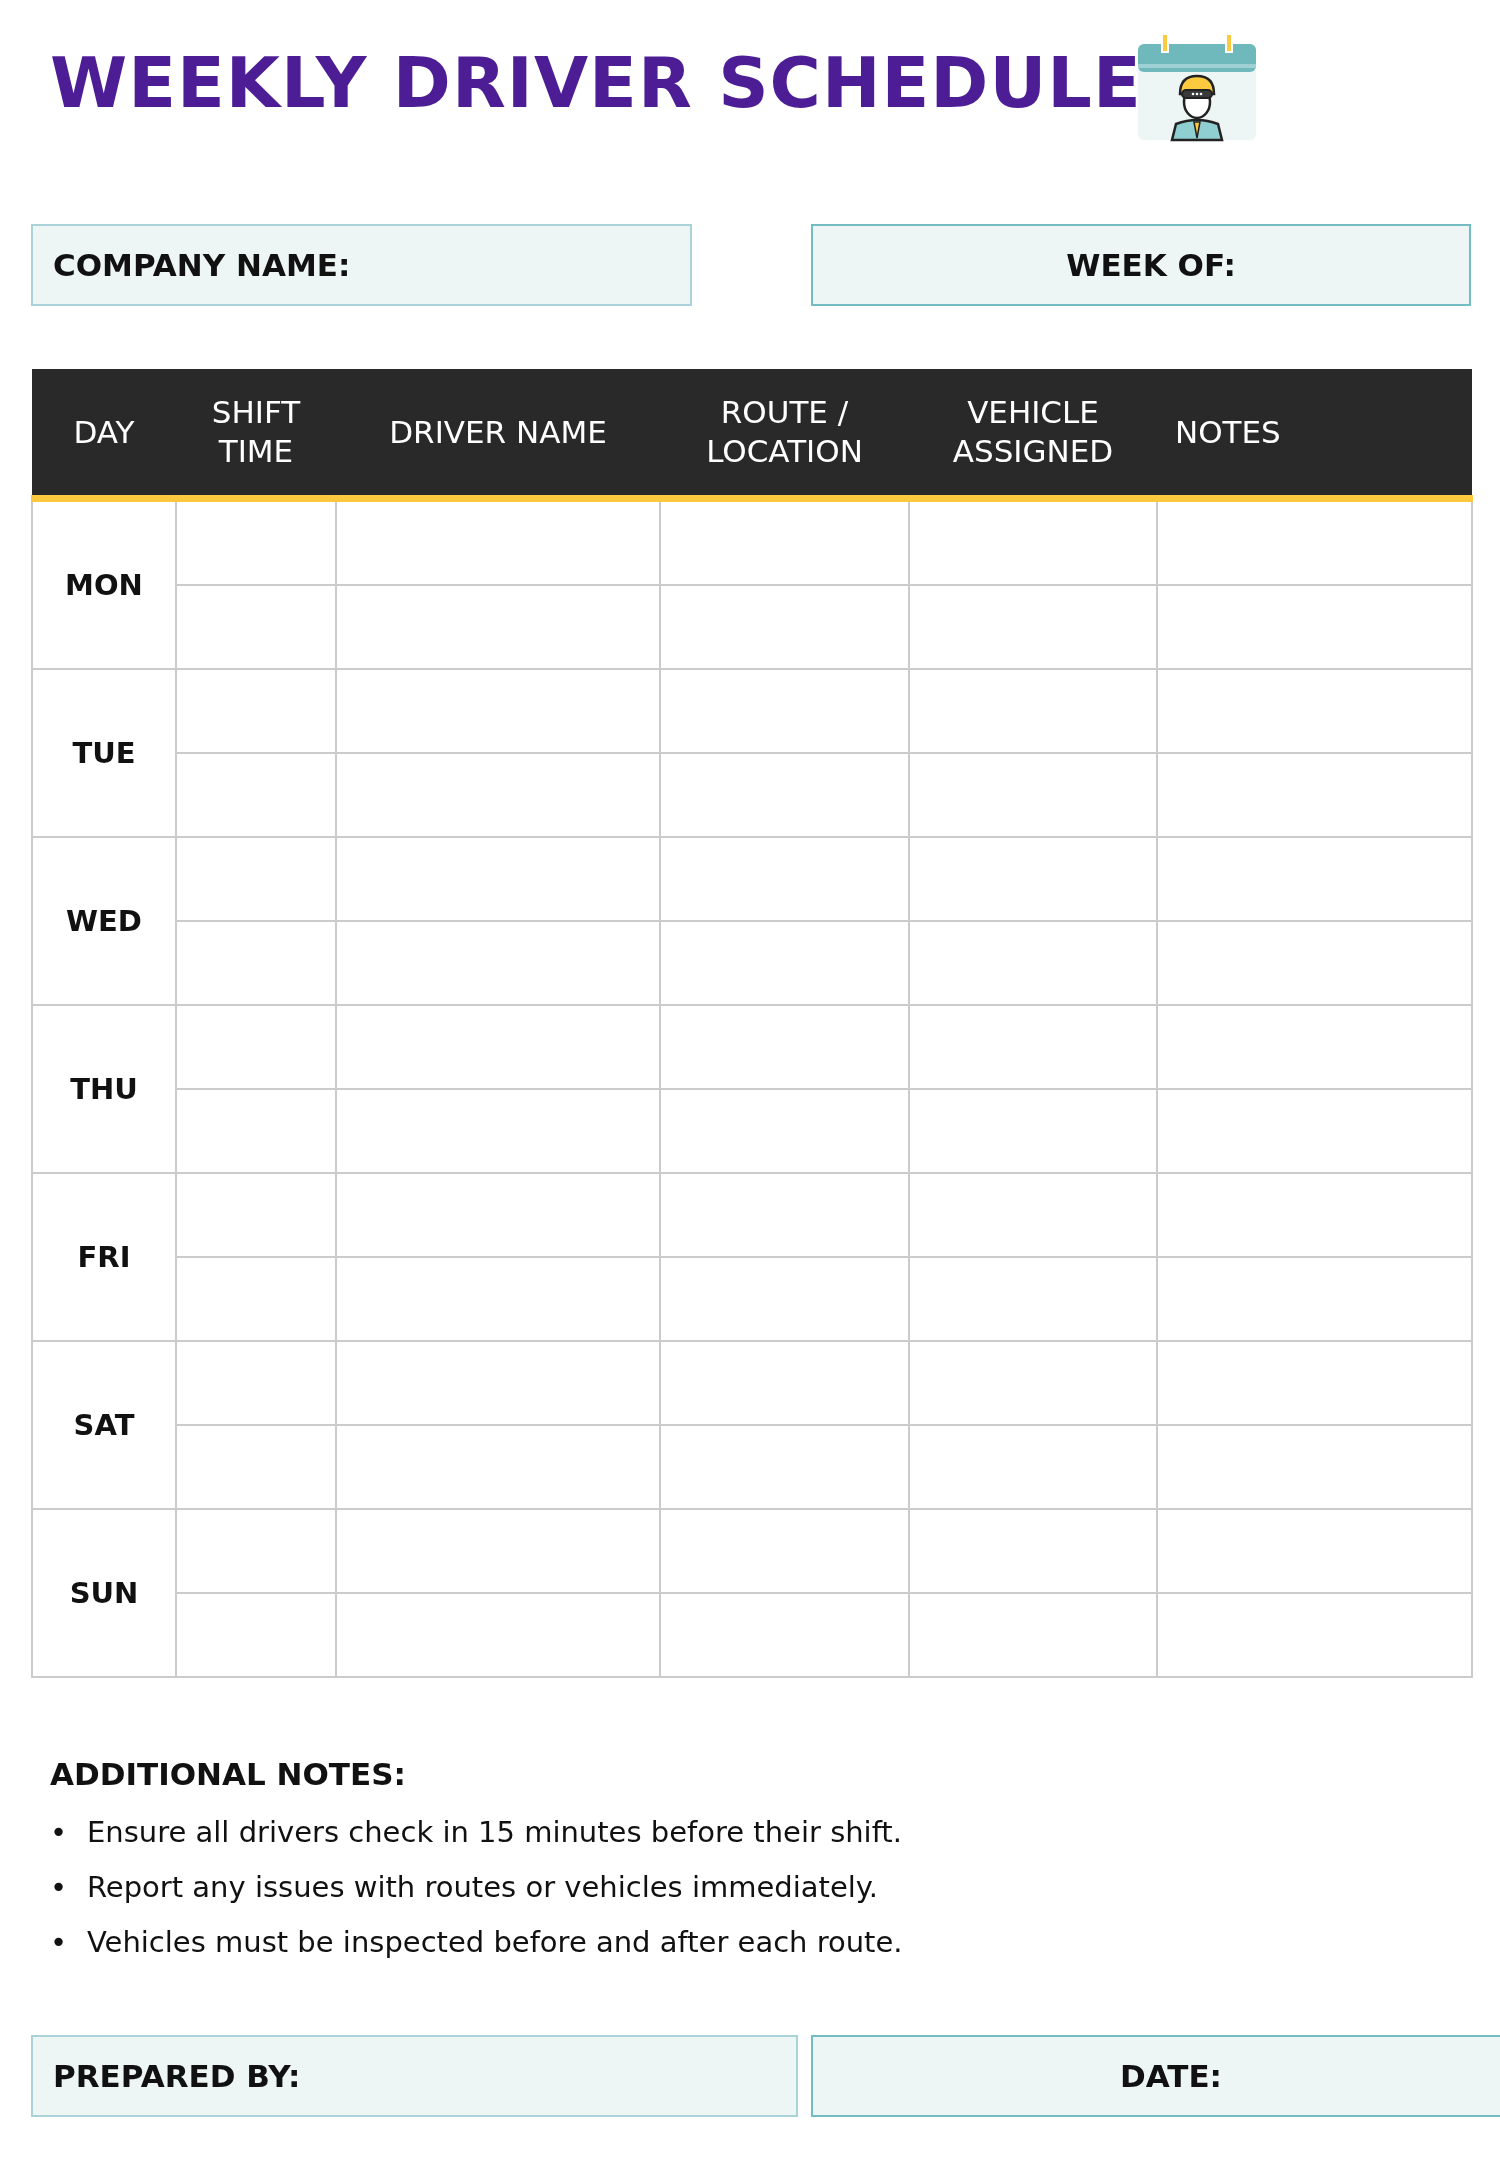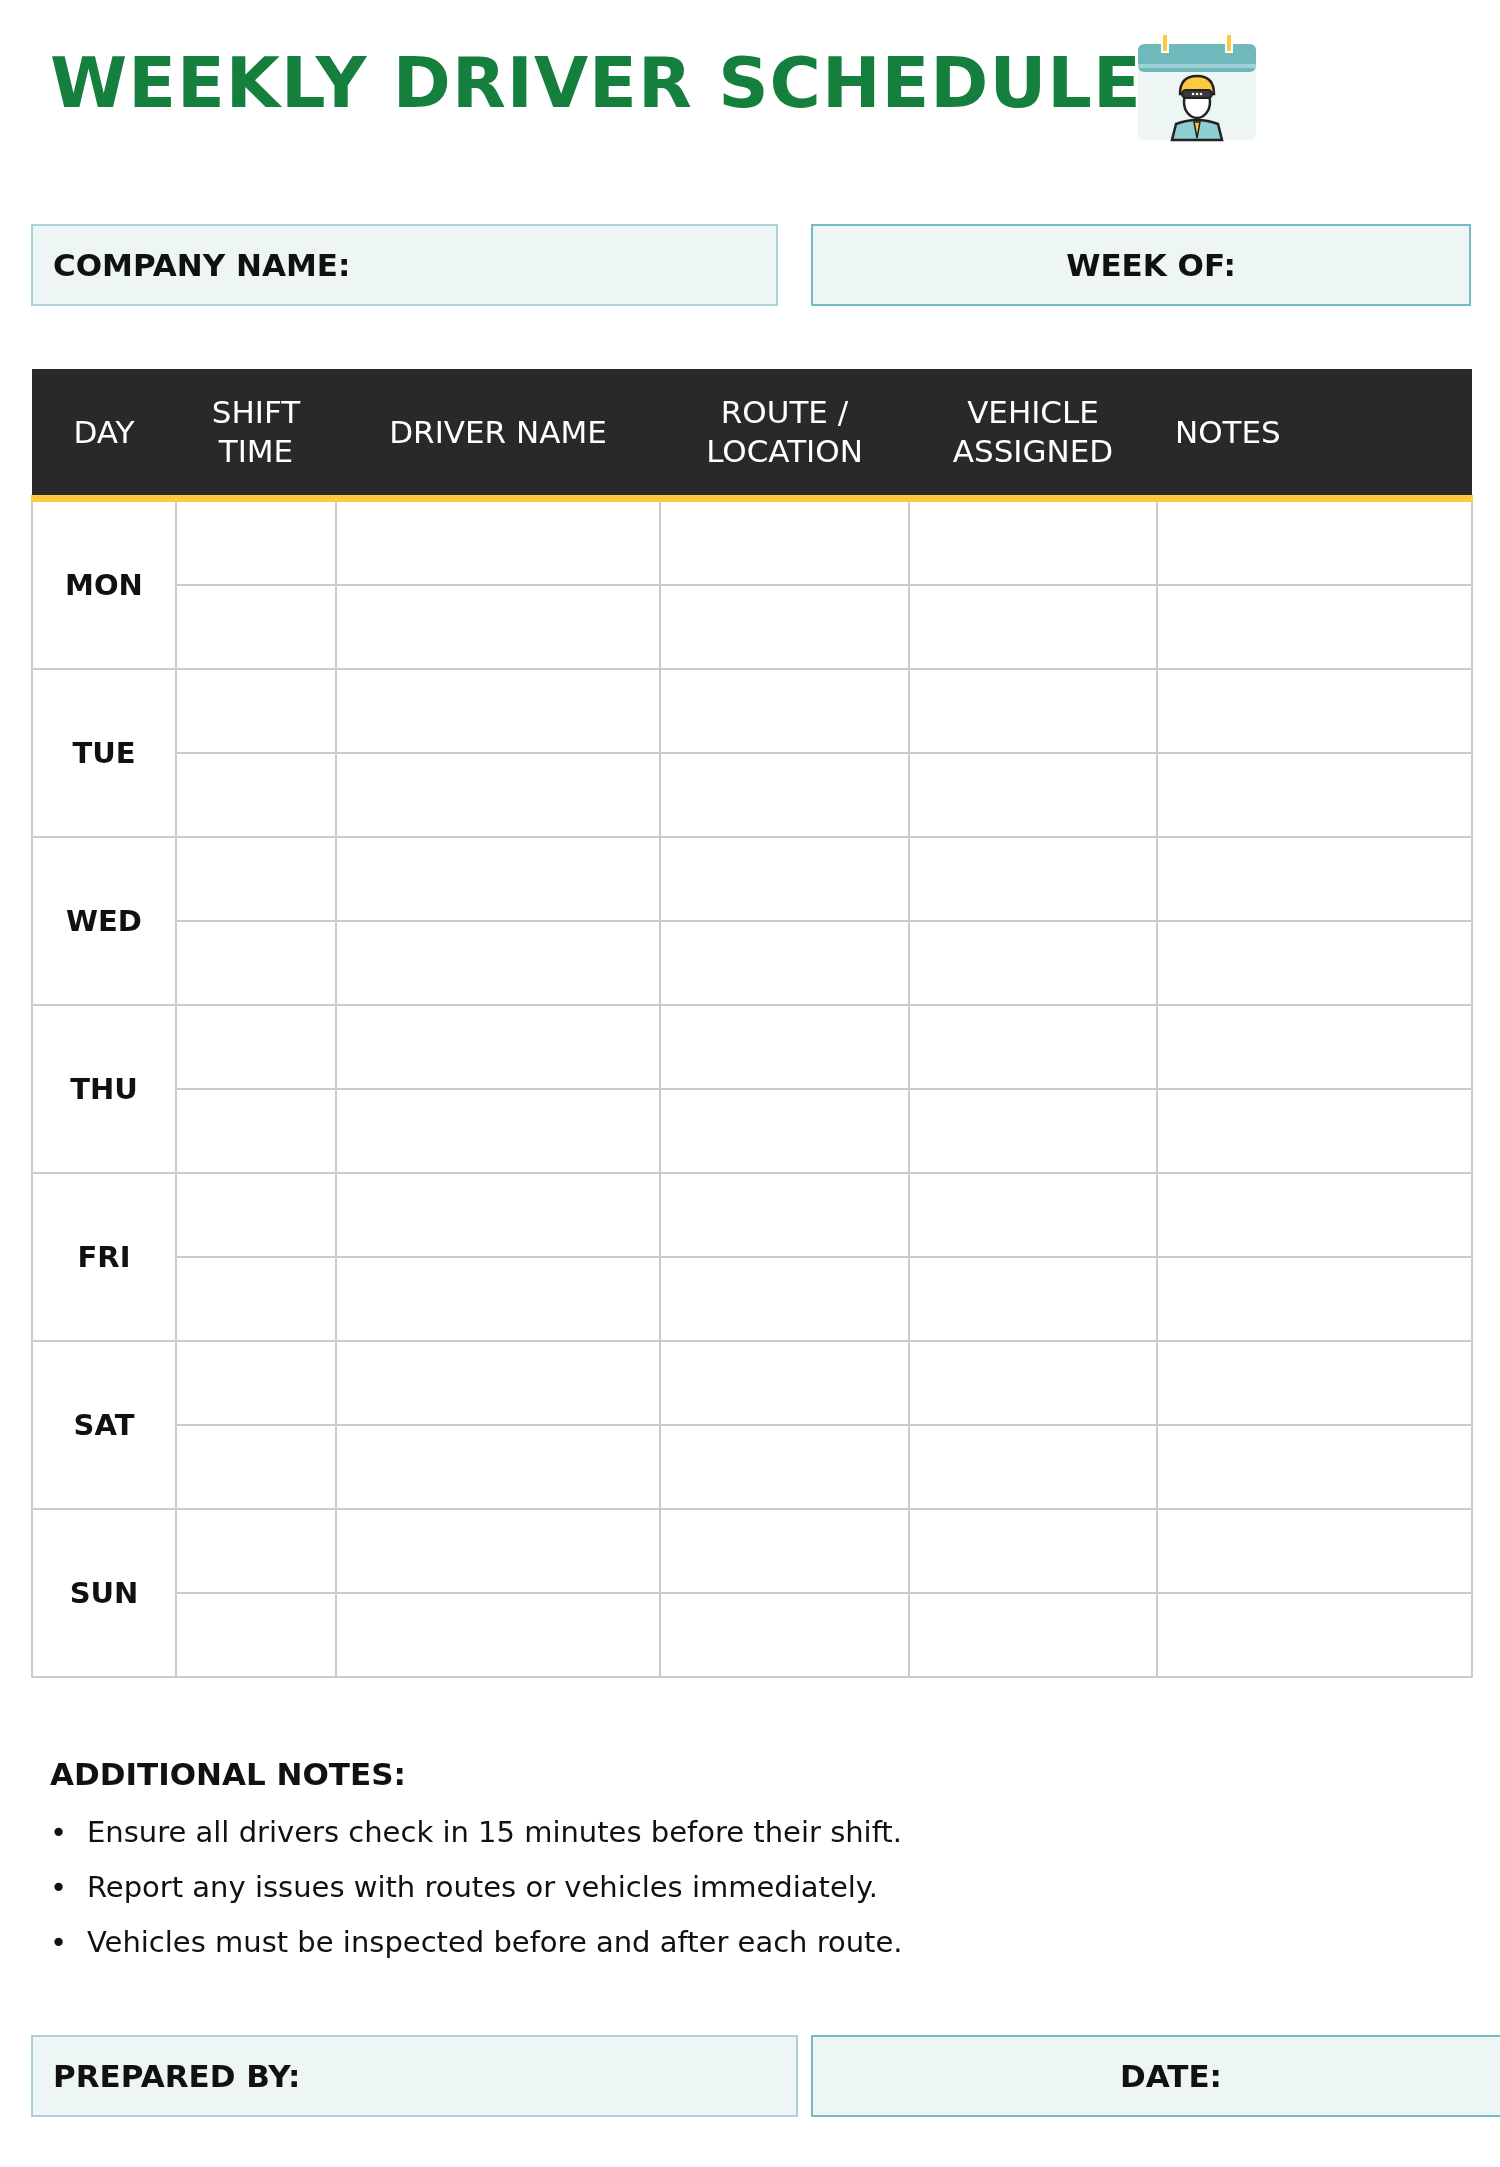--- a/index.html
+++ b/index.html
@@ -1,21 +1,21 @@
 <!DOCTYPE html>
 <html><head>
 <meta charset="utf-8">
 <style>
   html,body{margin:0;padding:0;background:#fff;}
   body{width:1500px;height:2167px;position:relative;font-family:"DejaVu Sans","Liberation Sans",sans-serif;color:#111;}
-  .title{position:absolute;left:50px;top:42px;font-size:70px;font-weight:bold;letter-spacing:1px;color:#15803d;font-family:"DejaVu Sans",sans-serif;}
+  .title{position:absolute;left:50px;top:42px;font-size:70px;font-weight:bold;letter-spacing:1px;color:#4c1d95;font-family:"DejaVu Sans",sans-serif;}
   .icon-cal{position:absolute;left:1138px;top:34px;width:118px;height:108px;}
   .field{position:absolute;height:82px;background:#eef5f5;border:2px solid #a9d3d8;box-sizing:border-box;display:flex;align-items:center;padding-left:20px;font-size:31px;font-weight:bold;}
   .field.dark{border-color:#73bcc1;justify-content:center;}
-  .f-company{left:31px;top:224px;width:747px;}
+  .f-company{left:31px;top:224px;width:661px;}
   .f-week{left:811px;top:224px;width:660px;}
   .f-prep{left:31px;top:2035px;width:767px;}
   .f-date{left:811px;top:2035px;width:700px;}
   table{position:absolute;left:31px;top:369px;width:1440px;border-collapse:collapse;table-layout:fixed;}
   thead th{background:#292929;color:#fff;font-weight:normal;font-size:31px;height:126px;padding:0;line-height:1.25;border-bottom:7px solid #fdc93f;}
   thead th.notes{text-align:left;padding-left:18px;}
   tbody td{border:2px solid #cbcbcb;height:82px;padding:0;}
   tbody td.day{font-size:29px;font-weight:bold;text-align:center;color:#111;}
   .notes-title{position:absolute;left:50px;top:1756px;font-size:31px;font-weight:bold;}
   ul.notes-list{position:absolute;left:50px;top:1810px;margin:0;padding:0;list-style:none;}

